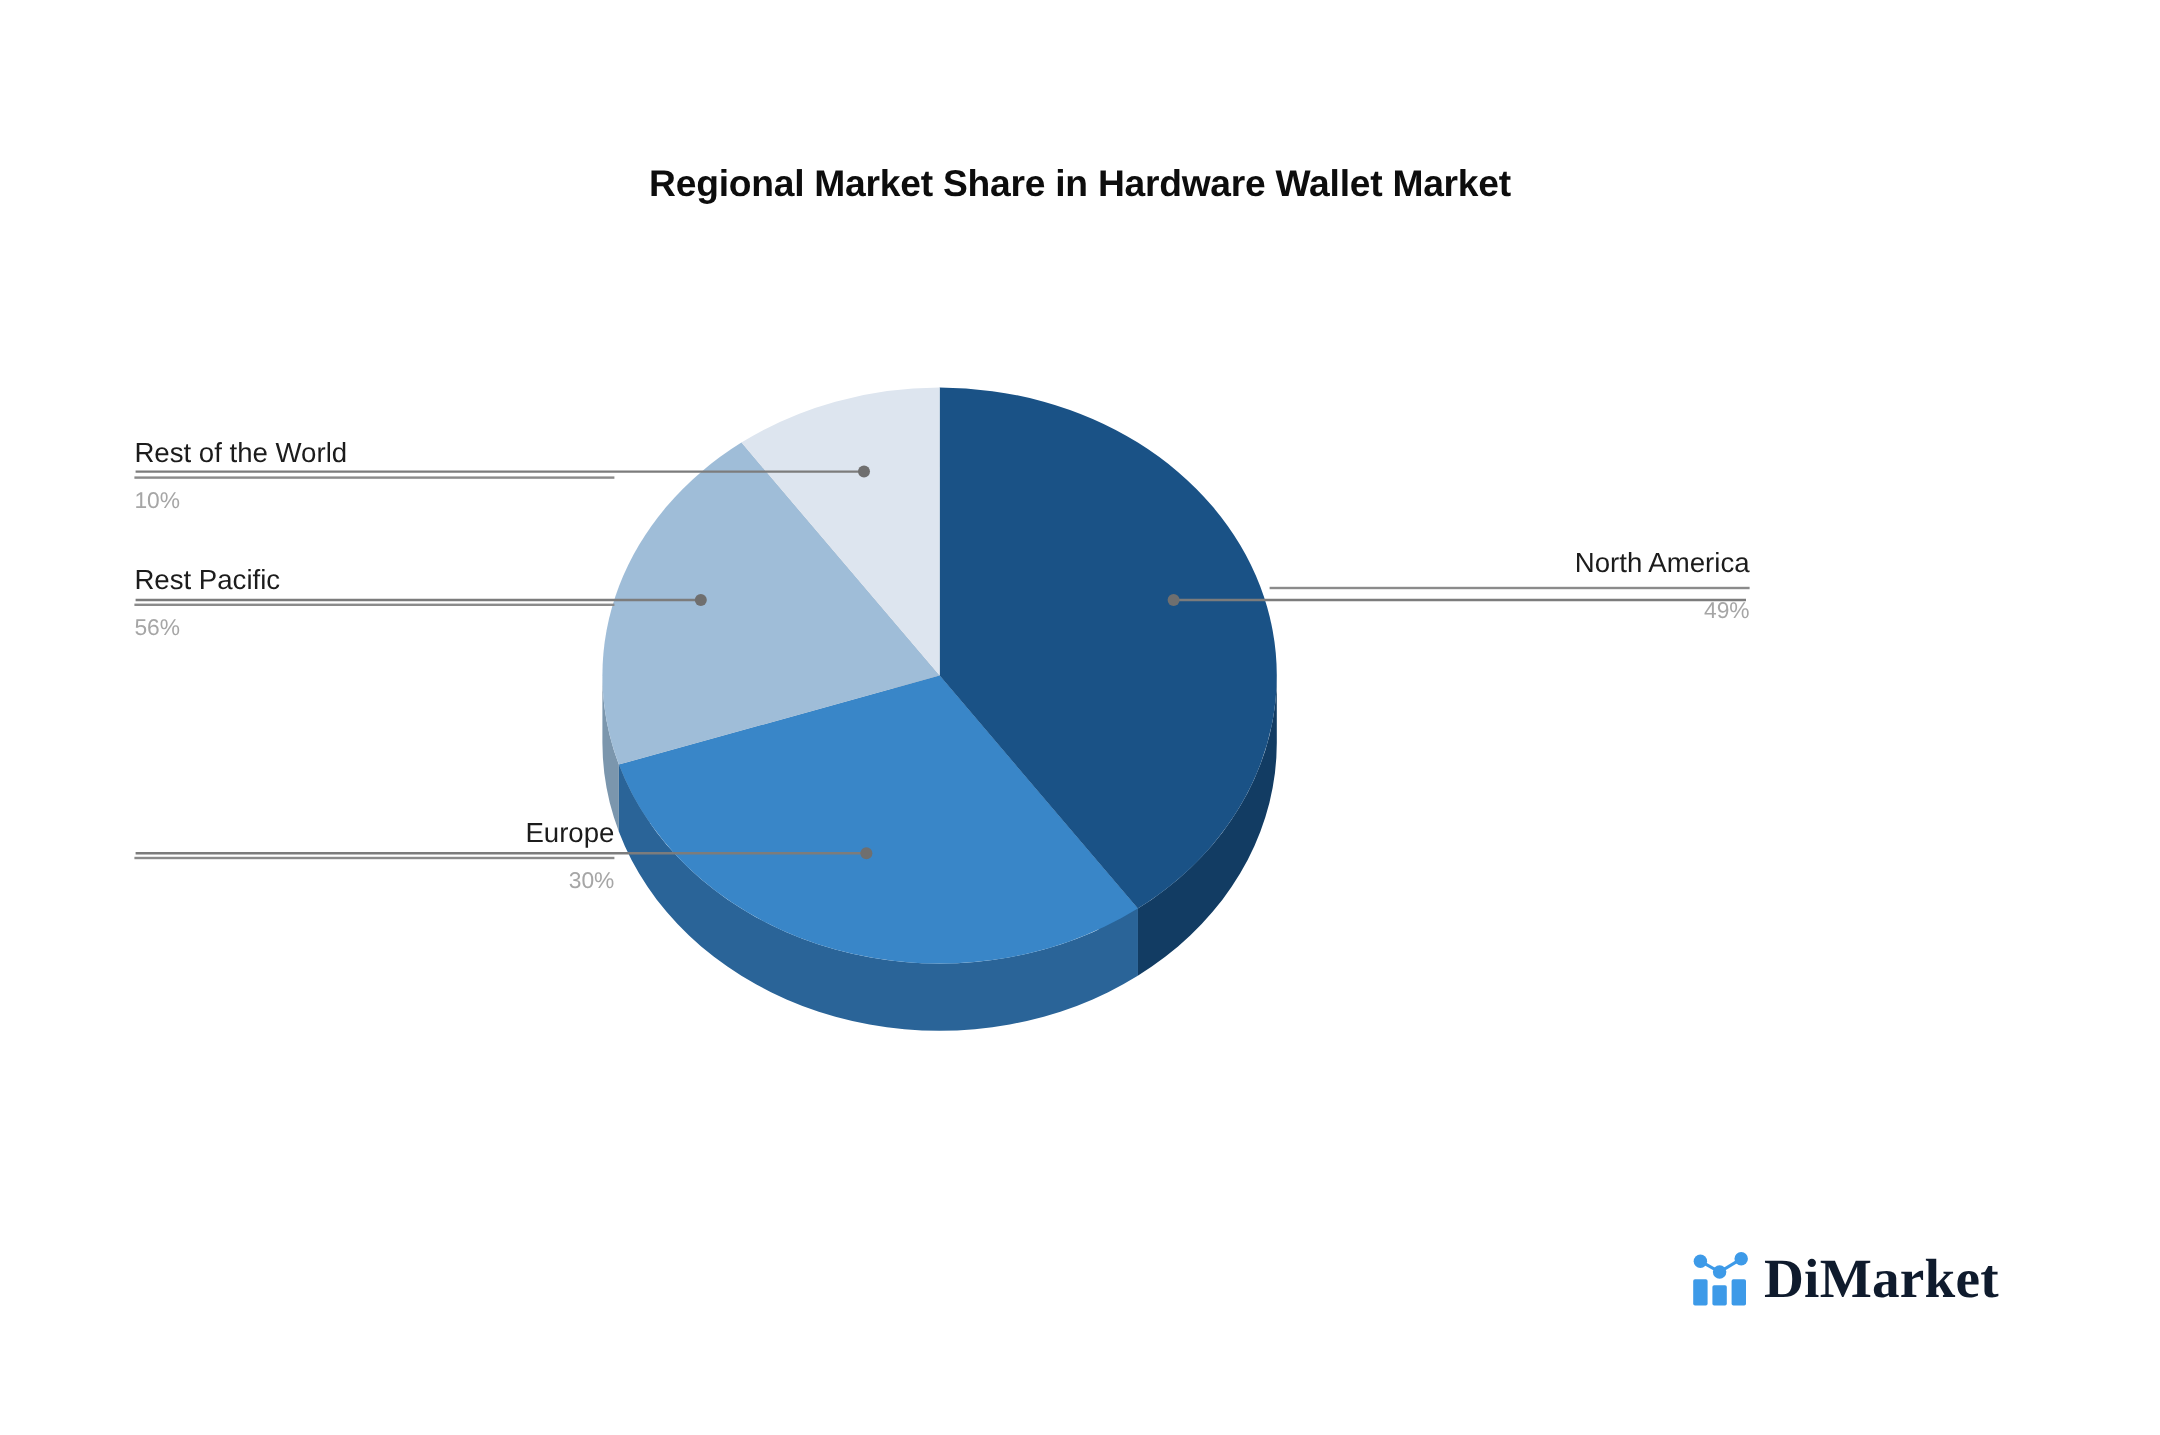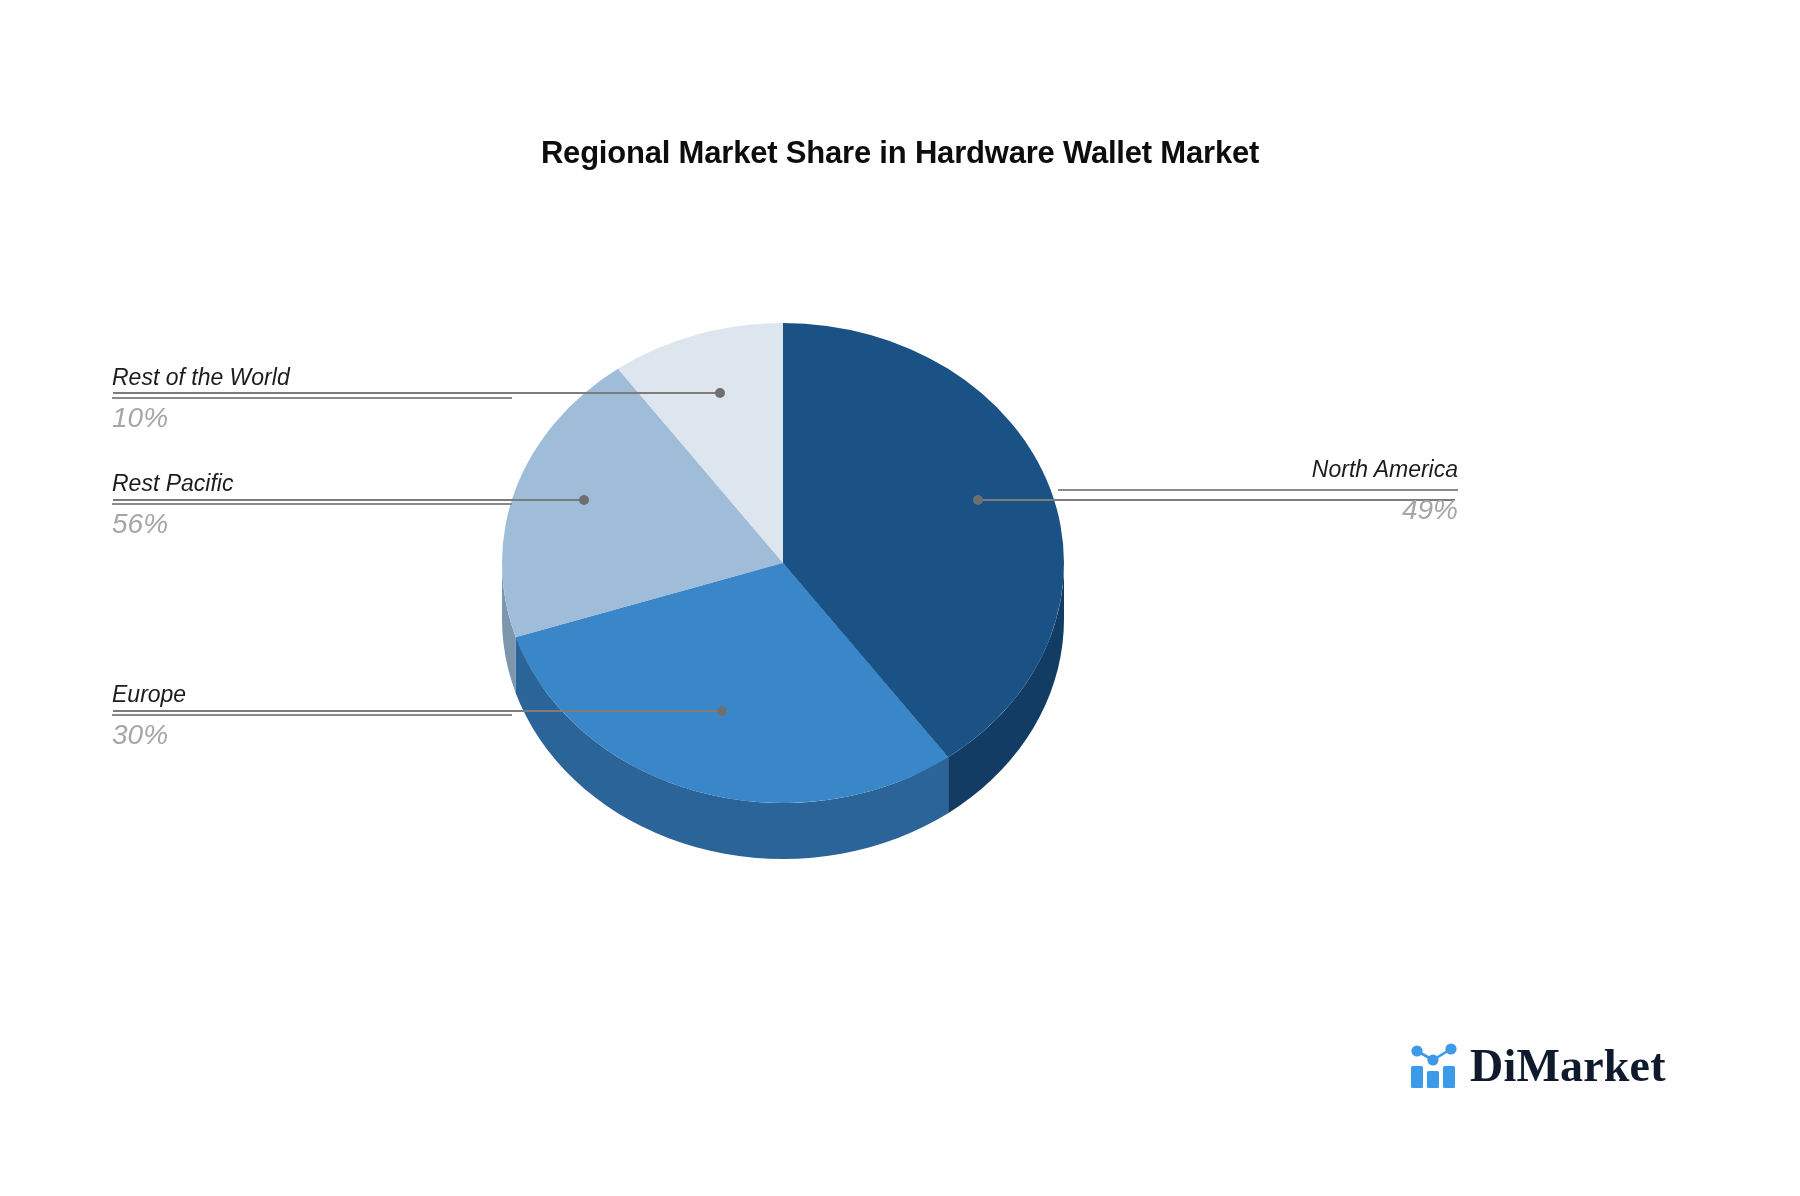--- a/index.html
+++ b/index.html
@@ -49,44 +49,43 @@
     width: 1800px;
     height: 1196px;
     pointer-events: none;
   }
   #pie-svg { display: block; }
 
   
   .callout {
     position: absolute;
     width: 400px;
-    font-style: italic;
   }
   .callout .cl-name {
     font-size: 23px;
     color: #1c1c1c;
     line-height: 30px;
     white-space: nowrap;
   }
   .callout .cl-rule {
     height: 2px;
     background: #8b8b8b;
     margin: 5px 0 4px 0;
   }
   .callout .cl-value {
-    font-size: 28px;
+    font-size: 19px;
     color: #a6a6a6;
     line-height: 30px;
   }
   .callout.left { text-align: left; }
   .callout.right { text-align: right; }
 
   #callout-rest-of-the-world { left: 112px; top: 362px; }
   #callout-asia-pacific      { left: 112px; top: 468px; }
-  #callout-europe            { left: 112px; top: 679px; }
+  #callout-europe            { left: 112px; top: 679px; text-align: right; }
   #callout-north-america     { left: 1058px; top: 454px; width: 400px; }
 
   
   #brand-logo {
     position: absolute;
     left: 1408px;
     top: 1042px;
     display: flex;
     align-items: center;
     gap: 10px;

